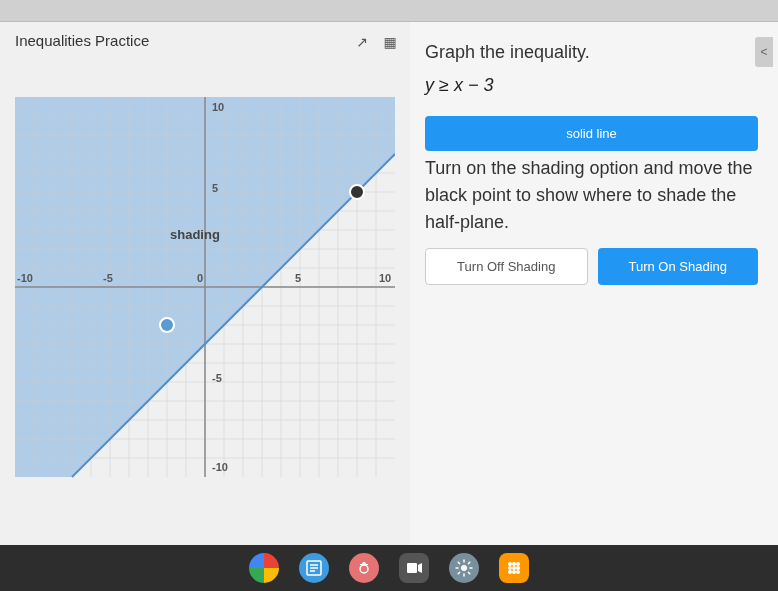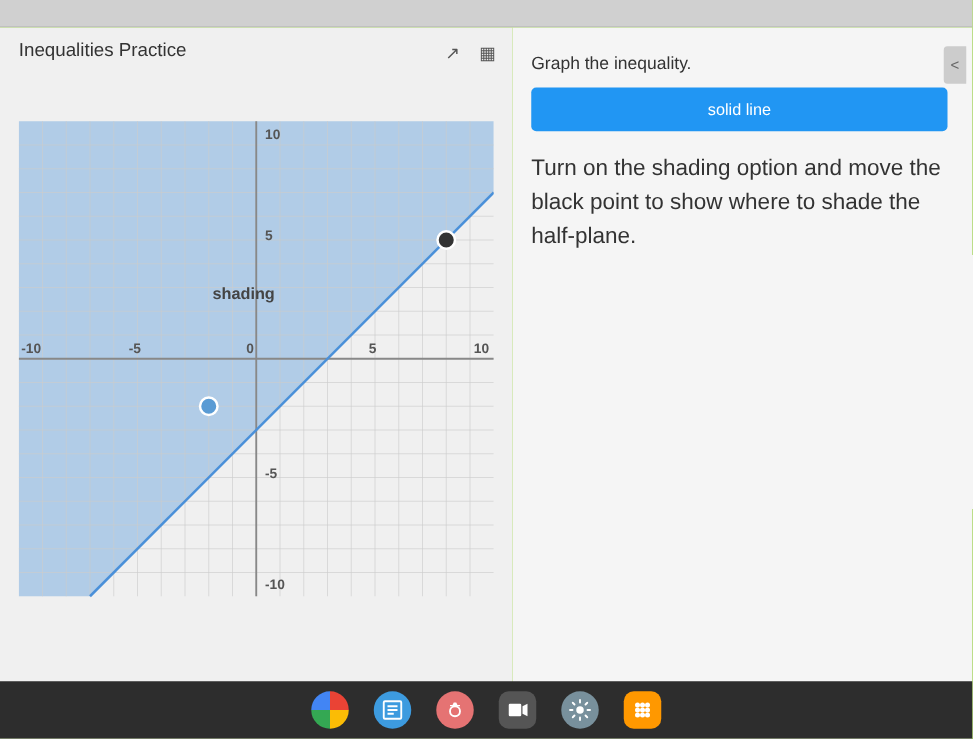--- a/index.html
+++ b/index.html
@@ -95,21 +95,21 @@
       cursor: pointer;
       border-radius: 3px 0 0 3px;
       display: flex;
       align-items: center;
       justify-content: center;
       color: #666;
       font-size: 12px;
     }
 
     .graph-instruction {
-      font-size: 14px;
+      font-size: 18px;
       color: #333;
       margin-bottom: 12px;
     }
 
     .inequality-display {
       font-size: 18px;
       color: #222;
       margin-bottom: 20px;
       font-style: italic;
     }
@@ -117,21 +117,21 @@
     .section-label {
       font-size: 13px;
       color: #333;
       margin-bottom: 10px;
       line-height: 1.4;
     }
 
     .boundary-buttons {
       display: flex;
       gap: 10px;
-      margin-bottom: 16px;
+      margin-bottom: 4px;
     }
 
     .btn-solid-line {
       background: #2196F3;
       color: white;
       border: none;
       padding: 10px 30px;
       font-size: 13px;
       border-radius: 4px;
       cursor: pointer;
@@ -320,28 +320,33 @@
       </svg>
     </div>
   </div>
 
   <div class="right-panel">
     <button class="collapse-btn">
       <span>&lt;</span>
     </button>
 
     <p class="graph-instruction">Graph the inequality.</p>
+    <p class="inequality-display">y ≥ x − 3</p>
     
     
     <div class="boundary-buttons">
       <button class="btn-solid-line">solid line</button>
     </div>
 
     <p class="shading-instruction">Turn on the shading option and move the black point to show where to shade the half-plane.</p>
 
+    <div class="shading-buttons">
+      <button class="btn-off-shading">Turn Off Shading</button>
+      <button class="btn-turn-on-shading">Turn On Shading</button>
+    </div>
 
   </div>
 </div>
 
 <div class="taskbar">
 
   <div class="taskbar-icon" style="background: conic-gradient(#ea4335 0deg 90deg, #fbbc05 90deg 180deg, #34a853 180deg 270deg, #4285f4 270deg 360deg); border-radius: 50%;">
   </div>
 
   <div class="taskbar-icon files">

